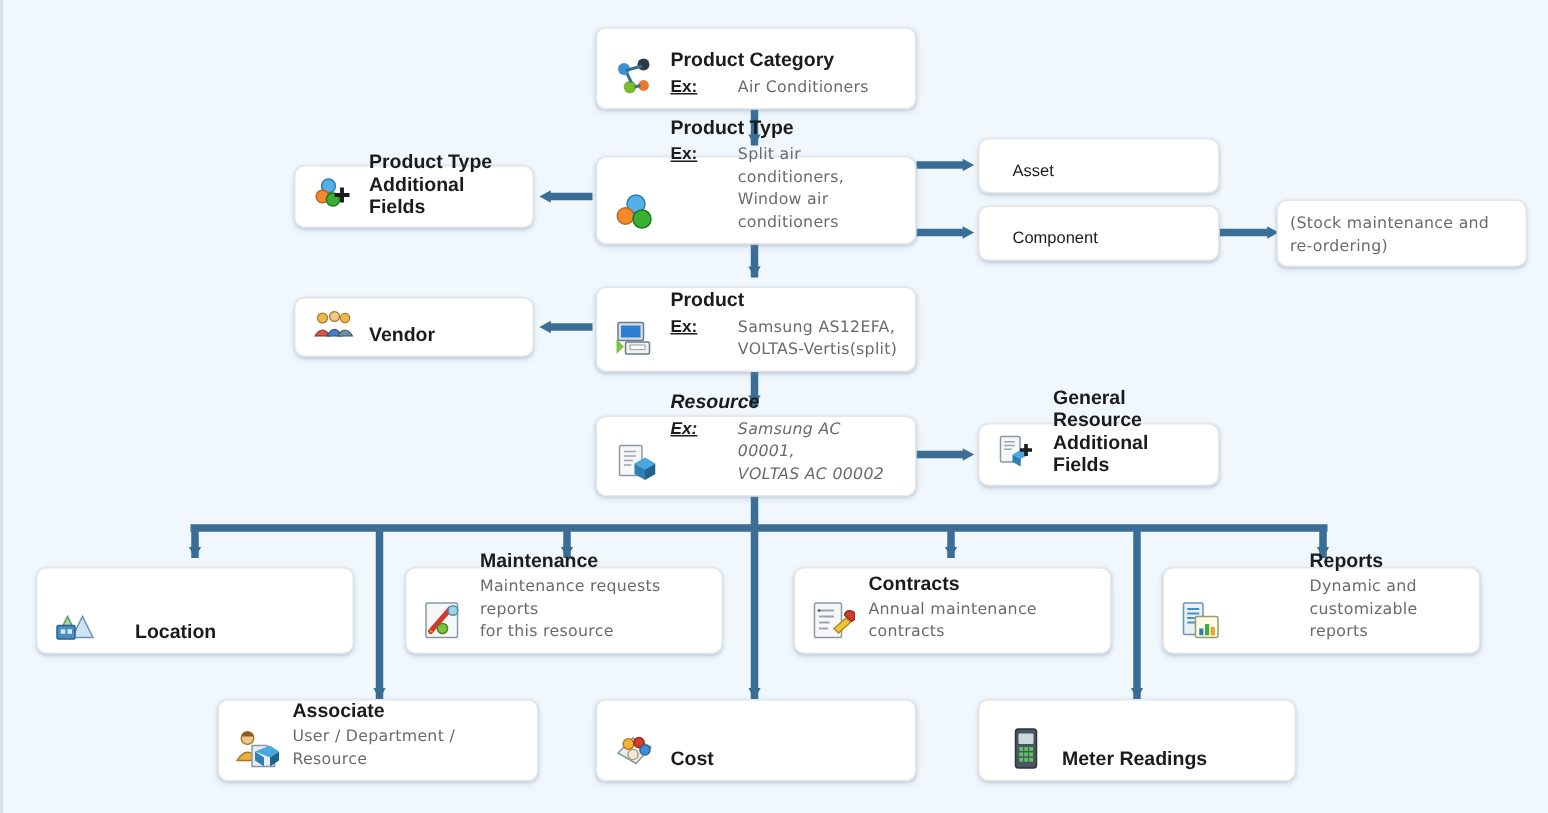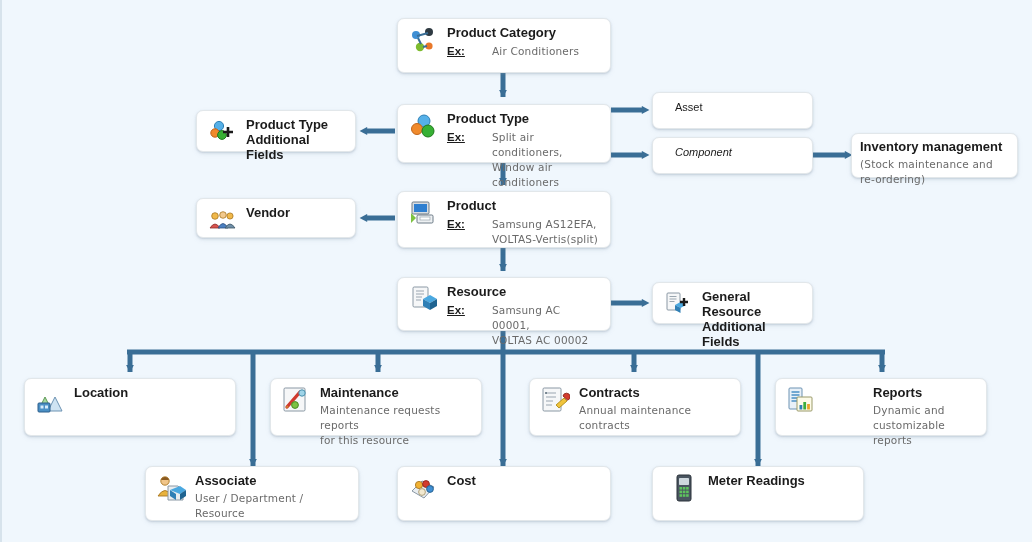--- a/index.html
+++ b/index.html
@@ -29,21 +29,21 @@
 
   
   .node {
     position: absolute;
     background: #ffffff;
     border: 1px solid #e2e7ea;
     border-radius: 7px;
     box-shadow: 0 1px 2px rgba(120,140,160,0.30), 0 2px 5px rgba(120,140,160,0.13);
     box-sizing: border-box;
     display: flex;
-    align-items: flex-start;
+    align-items: flex-end;
     padding: 6px 10px;
   }
   .node .ico {
     width: 30px;
     height: 30px;
     flex: 0 0 30px;
     margin-right: 9px;
     display: flex;
     align-items: center;
     justify-content: center;
@@ -216,29 +216,28 @@
 Additional Fields</div>
     </div>
   </div>
 
   <div class="node plain center-label" style="left:650px;top:92px;width:161px;height:37px;">
     <div class="body">
       <div class="title">Asset</div>
     </div>
   </div>
 
-  <div class="node plain center-label" style="left:650px;top:137px;width:161px;height:37px;font-style:italic;">
+  <div class="node plain center-label" style="left:650px;top:137px;width:161px;height:37px;">
     <div class="body">
       <div class="title">Component</div>
     </div>
   </div>
 
   <div class="node" style="left:849px;top:133px;width:167px;height:45px;padding:5px 8px;">
     <div class="body">
-      <div class="title">Inventory management</div>
       <div class="sub">(Stock maintenance and
 re-ordering)</div>
     </div>
   </div>
 
   <div class="node" style="left:395px;top:191px;width:214px;height:57px;">
     <span class="ico">
       <svg width="28" height="28" viewBox="0 0 28 28">
         <rect x="3" y="3" width="17" height="12" rx="1.2" fill="#d8dde2" stroke="#6d7b87" stroke-width="1"></rect>
         <rect x="5" y="5" width="13" height="8" fill="#2f7fd0"></rect>
@@ -266,21 +265,21 @@
         <path d="M10,22 q5,-9 10,0 z" fill="#4a7fc1" stroke="#2d5080" stroke-width="0.8"></path>
         <circle cx="22" cy="10" r="3.1" fill="#f0b84a" stroke="#a87722" stroke-width="0.8"></circle>
         <path d="M17,22 q5,-8 10,0 z" fill="#6f8fa8" stroke="#3d5566" stroke-width="0.8"></path>
       </svg>
     </span>
     <div class="body">
       <div class="title">Vendor</div>
     </div>
   </div>
 
-  <div class="node" style="left:395px;top:277px;width:214px;height:54px;">
+  <div class="node" style="left:395px;top:277px;width:214px;height:54px;font-style:italic;">
     <span class="ico">
       <svg width="28" height="28" viewBox="0 0 28 28">
         <rect x="4" y="2" width="15" height="20" rx="1.2" fill="#f6f7f8" stroke="#8a98a4" stroke-width="1"></rect>
         <path d="M7,6 h8 M7,9 h8 M7,12 h6 M7,15 h5" stroke="#9aa6b0" stroke-width="1.1"></path>
         <path d="M14,14 l7,-4 l7,4 l-7,4 z" fill="#4aa8e0"></path>
         <path d="M14,14 l7,4 l0,7 l-7,-4 z" fill="#2f7fb5"></path>
         <path d="M28,14 l-7,4 l0,7 l7,-4 z" fill="#1f6491"></path>
       </svg>
     </span>
     <div class="body">
@@ -302,21 +301,21 @@
         <path d="M10,14 l5.5,3 l0,5 l-5.5,-3 z" fill="#2f7fb5"></path>
         <path d="M19,7 L19,15 M15,11 L23,11" stroke="#1b1b1b" stroke-width="2.4"></path>
       </svg>
     </span>
     <div class="body">
       <div class="title">General Resource
 Additional Fields</div>
     </div>
   </div>
 
-  <div class="node" style="left:22px;top:378px;width:212px;height:58px;">
+  <div class="node" style="left:22px;top:378px;width:212px;height:58px;gap:16px;">
     <span class="ico">
       <svg width="30" height="30" viewBox="0 0 30 30">
         <path d="M4,24 l6,-12 l6,12 z" fill="#a8d8a0" stroke="#5e9a56" stroke-width="1"></path>
         <path d="M13,26 l7,-14 l7,14 z" fill="#cfe3f2" stroke="#6d93b3" stroke-width="1"></path>
         <rect x="3" y="18" width="12" height="9" rx="1" fill="#4a8fc4" stroke="#2c5f8c" stroke-width="1"></rect>
         <rect x="5.5" y="20.5" width="3" height="3" fill="#d6ecfb"></rect>
         <rect x="10" y="20.5" width="3" height="3" fill="#d6ecfb"></rect>
       </svg>
     </span>
     <div class="body">

